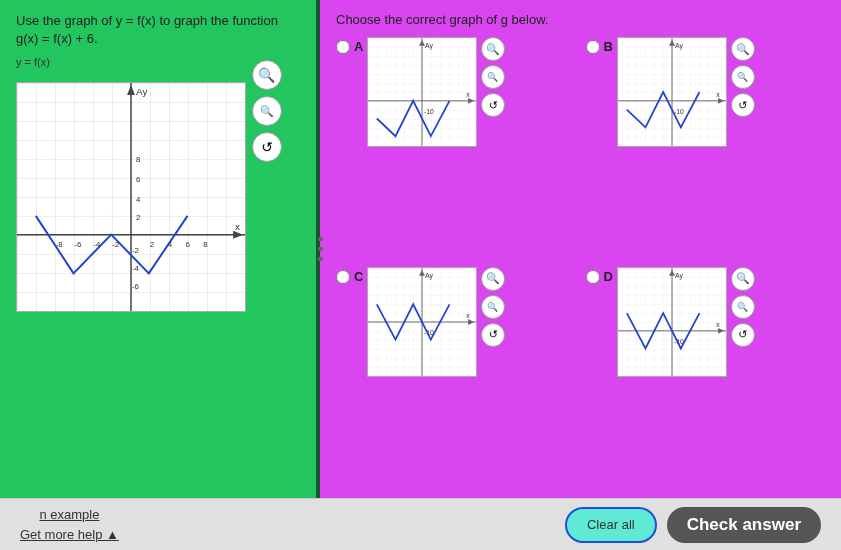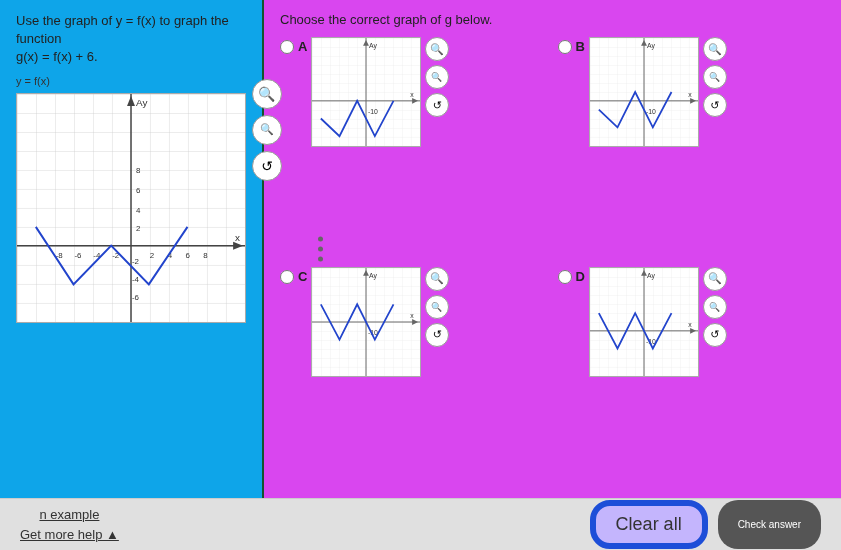--- a/index.html
+++ b/index.html
@@ -14,46 +14,46 @@
     }
 
     .main-content {
       display: flex;
       flex: 1;
       overflow: hidden;
     }
 
     
     .left-panel {
-      width: 264px;
-      background: #0ea5e9;
+      width: 320px;
+      background: #22c55e;
       padding: 12px 16px;
       display: flex;
       flex-direction: column;
-      border-right: 2px solid #14532d;
+      border-right: 4px solid #14532d;
     }
 
     .left-panel .instruction {
       font-size: 13px;
       color: #222;
       margin-bottom: 8px;
       line-height: 1.4;
     }
 
     .graph-area-left {
       position: relative;
       display: flex;
       align-items: flex-start;
       gap: 6px;
     }
 
     .graph-label-left {
       font-size: 11px;
       color: #333;
-      margin-bottom: 6px;
+      margin-bottom: 14px;
     }
 
     .grid-container {
       position: relative;
       width: 230px;
       height: 230px;
       background: #fff;
       border: 1px solid #aaa;
     }
 
@@ -200,36 +200,36 @@
     }
 
     .bottom-right {
       display: flex;
       gap: 10px;
     }
 
     .btn-clear {
       padding: 8px 20px;
       border-radius: 20px;
-      border: 6px solid #1d4ed8;
-      background: #c4b5fd;
-      font-size: 18px;
+      border: 2px solid #1d4ed8;
+      background: #5eead4;
+      font-size: 13px;
       cursor: pointer;
       color: #333;
     }
 
     .btn-check {
       padding: 8px 20px;
       border-radius: 20px;
       border: none;
       background: #555;
-      font-size: 10px;
+      font-size: 17px;
       cursor: pointer;
       color: #fff;
-      font-weight: normal;
+      font-weight: bold;
     }
   </style>
 </head>
 <body>
 
 <div class="main-content" style="position:relative;">
 
   <div class="left-panel">
     <div class="instruction">
       <span>Use the graph of y = f(x) to graph the function</span><br>

